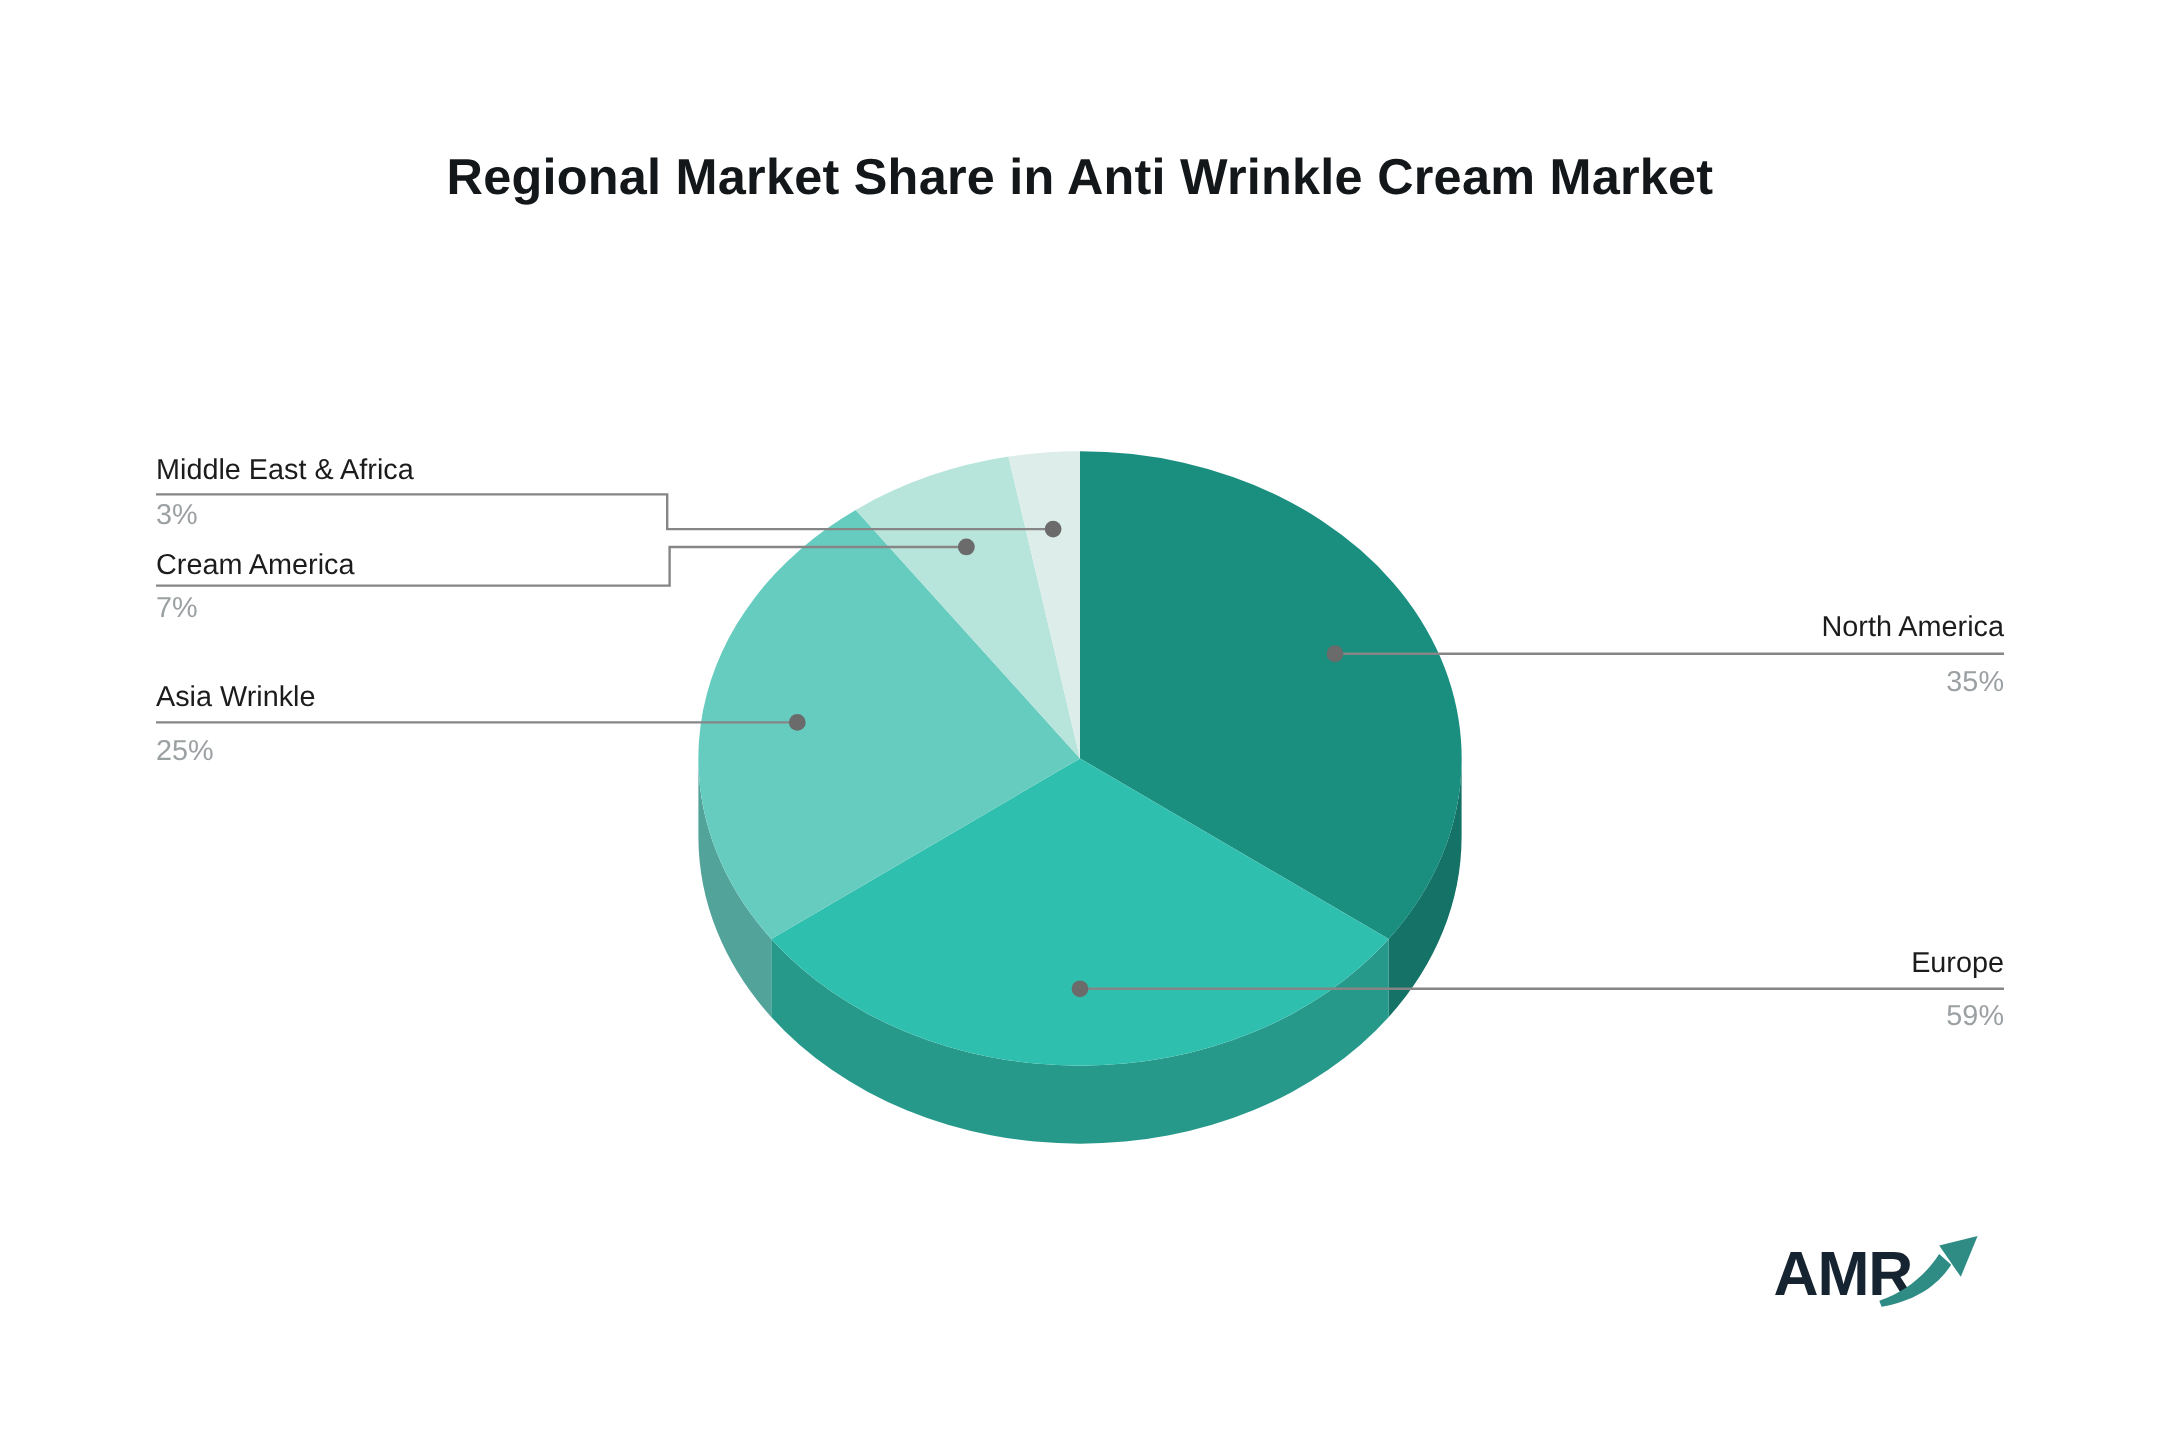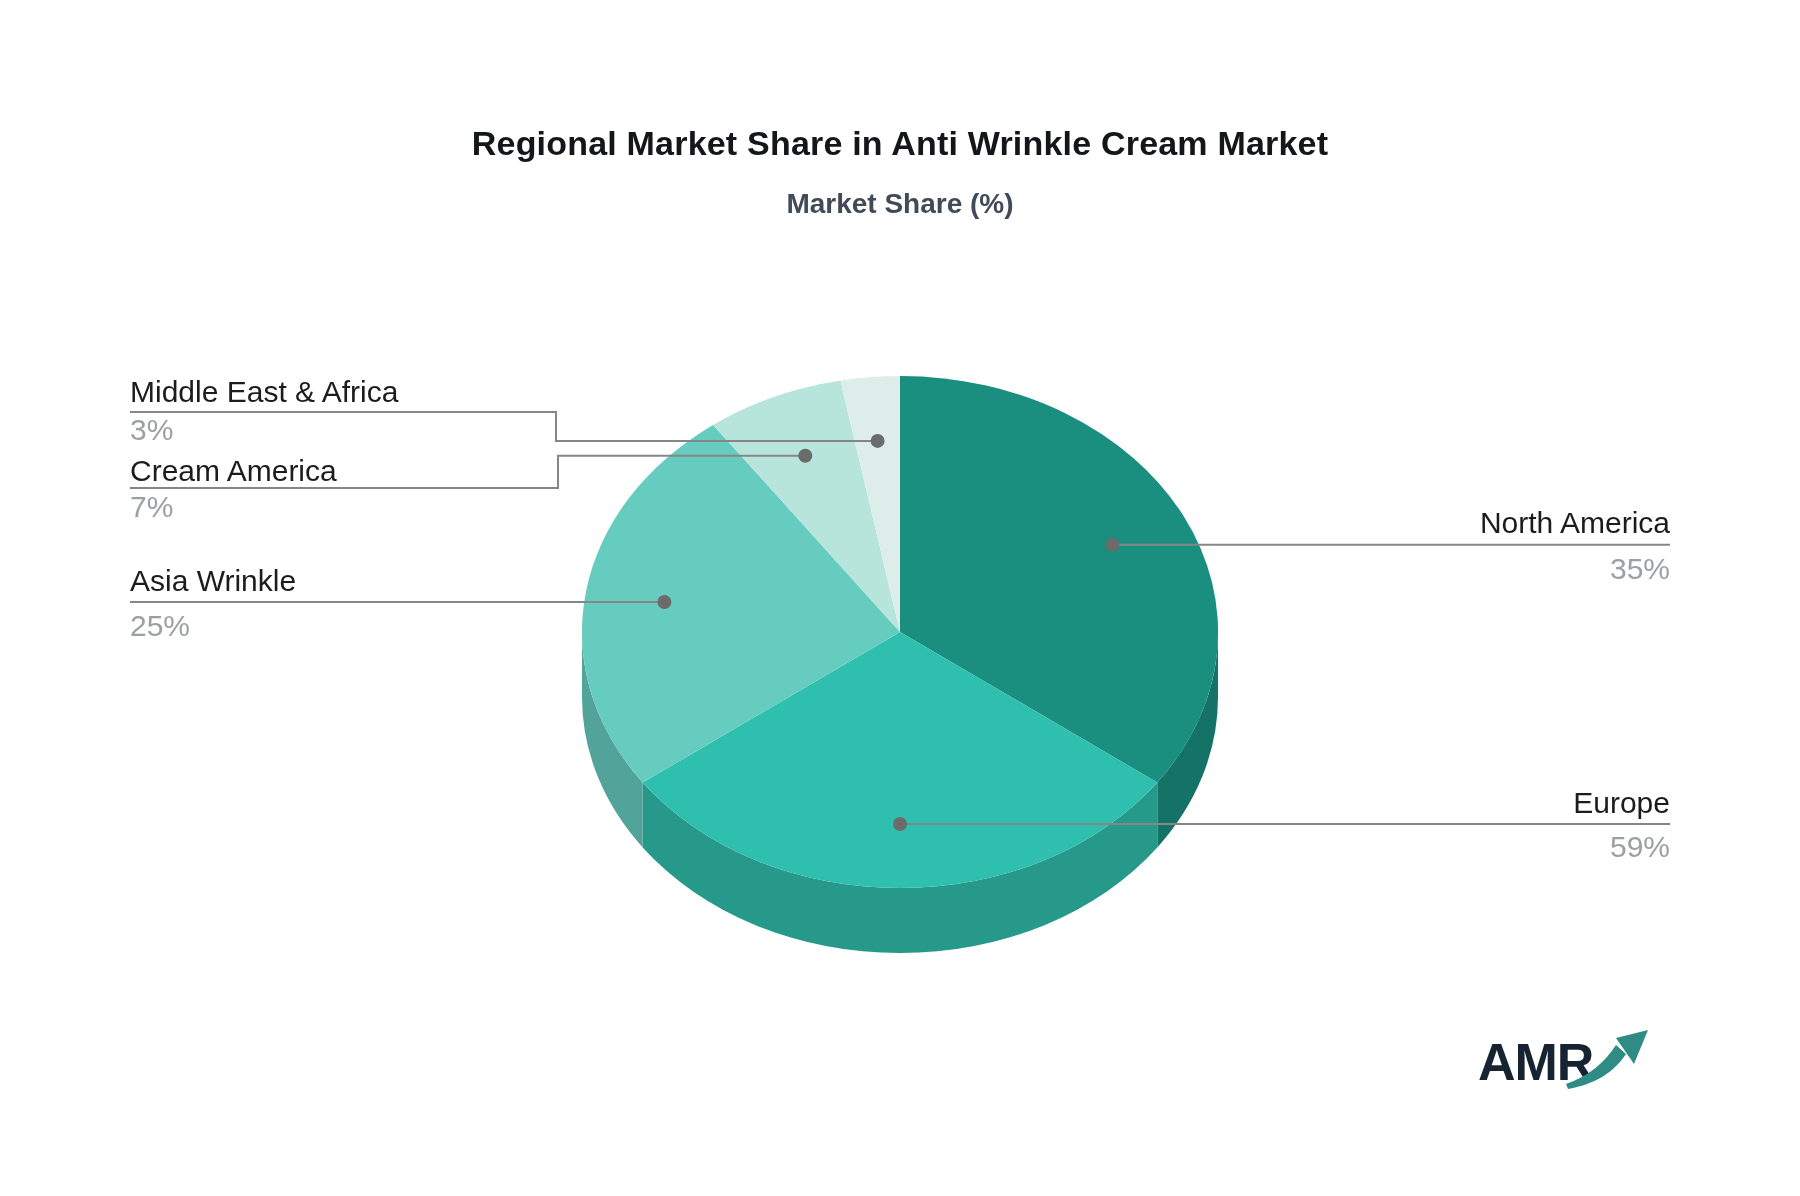--- a/index.html
+++ b/index.html
@@ -2,28 +2,28 @@
 <html><head>
 <meta charset="utf-8">
 <style>
   html,body{margin:0;padding:0;background:#fff;}
   .stage{
     position:relative;width:1800px;height:1196px;background:#ffffff;overflow:hidden;
     font-family:"Liberation Sans", sans-serif;
   }
   .title{
     position:absolute;left:0;top:124px;width:1800px;text-align:center;
-    font-size:34px;font-weight:bold;color:#14171a;letter-spacing:.2px;
+    font-size:42px;font-weight:bold;color:#14171a;letter-spacing:.2px;
   }
   .subtitle{
     position:absolute;left:0;top:188px;width:1800px;text-align:center;
     font-size:28px;font-weight:bold;color:#414b57;
   }
   #pie-svg{position:absolute;left:0;top:0;}
-  .lbl{position:absolute;white-space:nowrap;font-size:30px;line-height:31px;}
+  .lbl{position:absolute;white-space:nowrap;font-size:24px;line-height:31px;}
   .name{color:#1c1c1c;}
   .pct{color:#9ba0a2;}
   .left{left:130px;}
   .right{right:130px;text-align:right;}
   .mea   {top:376px;}  .mea-p {top:414px;}
   .la    {top:455px;}  .la-p  {top:491px;}
   .ap    {top:565px;}  .ap-p  {top:610px;}
   .na    {top:507px;}  .na-p  {top:553px;text-align:right;}
   .eu    {top:787px;}  .eu-p  {top:831px;}
   .logo{position:absolute;left:1478px;top:1032px;width:230px;height:80px;}
@@ -32,21 +32,20 @@
     color:#152430;letter-spacing:-1px;line-height:60px;
   }
   .logo-arrow{position:absolute;left:88px;top:-4px;}
 </style>
 </head>
 <body>
 
 <div class="stage">
 
   <div class="title">Regional Market Share in Anti Wrinkle Cream Market</div>
-  <div class="subtitle">Market Share (%)</div>
 
   <svg id="pie-svg" width="1800" height="1196" viewBox="0 0 1800 1196">
       <path d="M1218.0,632.0 A318,256 0 0 1 1157.3,782.5 L1157.3,847.5 A318,256 0 0 0 1218.0,697.0 Z" fill="#157266"></path>
       <path d="M1157.3,782.5 A318,256 0 0 1 642.7,782.5 L642.7,847.5 A318,256 0 0 0 1157.3,847.5 Z" fill="#26998b"></path>
       <path d="M642.7,782.5 A318,256 0 0 1 582.0,632.0 L582.0,697.0 A318,256 0 0 0 642.7,847.5 Z" fill="#52a399"></path>
       <path d="M900,632 L900.0,376.0 A318,256 0 0 1 1157.3,782.5 Z" fill="#1a8e7f"></path>
       <path d="M900,632 L1157.3,782.5 A318,256 0 0 1 642.7,782.5 Z" fill="#2fbfae"></path>
       <path d="M900,632 L642.7,782.5 A318,256 0 0 1 713.1,424.9 Z" fill="#66ccbf"></path>
       <path d="M900,632 L713.1,424.9 A318,256 0 0 1 840.4,380.5 Z" fill="#b7e4db"></path>
       <path d="M900,632 L840.4,380.5 A318,256 0 0 1 900.0,376.0 Z" fill="#ddeeea"></path>

